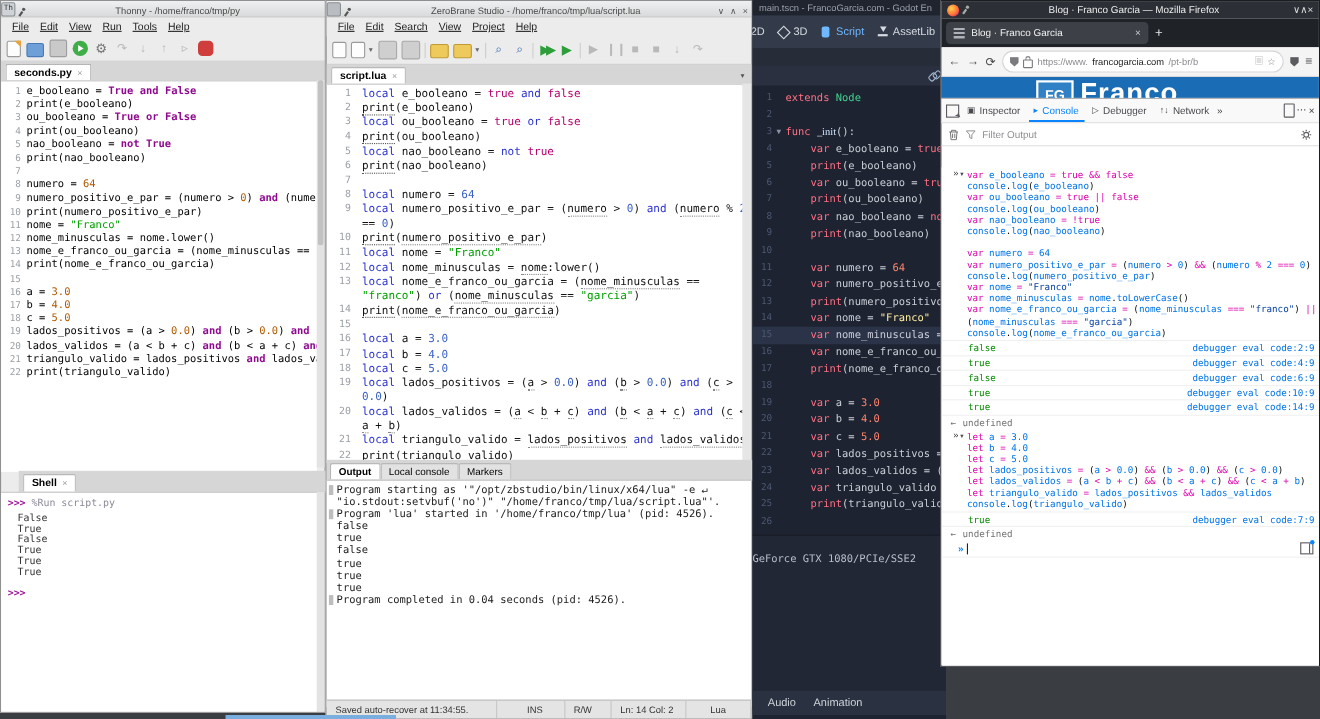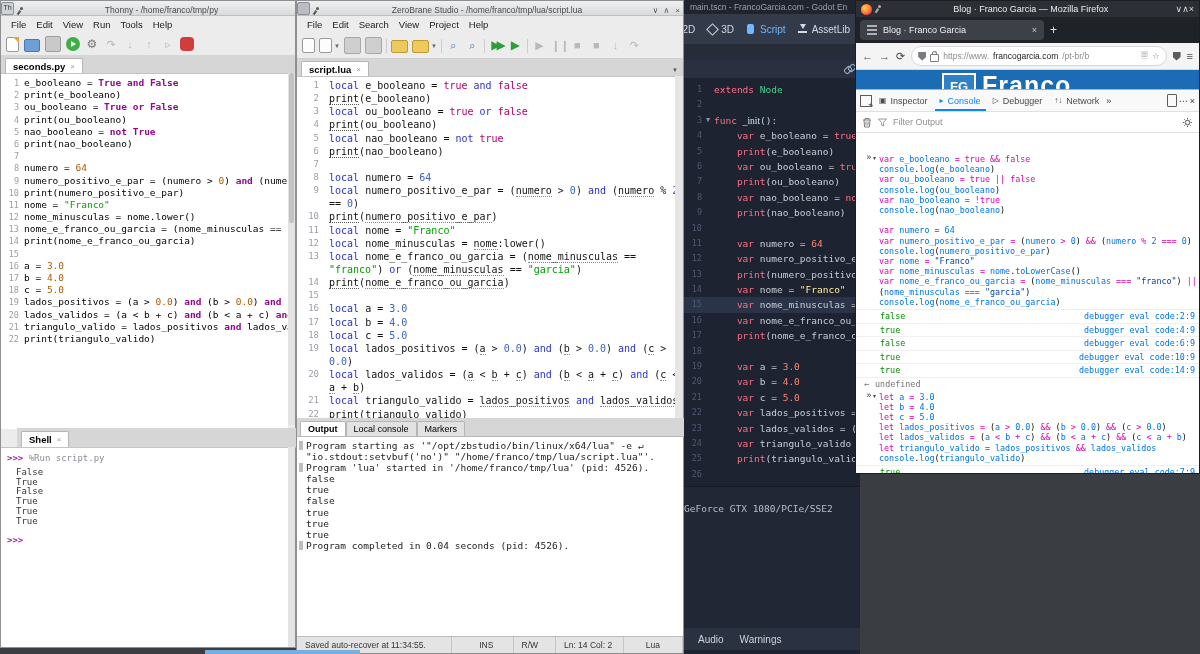--- a/index.html
+++ b/index.html
@@ -6,21 +6,21 @@
   body{width:1200px;height:654px;position:relative;overflow:hidden;background:#3a3d41;
        font-family:"Liberation Sans","DejaVu Sans",sans-serif;-webkit-font-smoothing:antialiased;}
   .win{position:absolute;box-sizing:border-box;}
   .mono{font-family:"DejaVu Sans Mono","Liberation Mono",monospace;}
 
   
   .tbar{height:14px;display:flex;align-items:flex-end;font-size:8.5px;color:#4a4a4a;
         background:linear-gradient(#eff0f1,#d9dadb);border-bottom:1px solid #bfbfbf;padding:0 0;}
   .tbar .ttl{flex:1;text-align:center;white-space:nowrap;overflow:hidden;}
   .tbar .wbtn{width:11px;text-align:center;color:#555;font-size:8px;}
-  .menubar{height:17px;display:flex;align-items:center;font-size:9.5px;color:#222;background:#ececec;padding-left:5px;}
+  .menubar{height:17px;display:flex;align-items:center;font-size:9.5px;color:#222;background:#ececec;padding-left:5px;text-decoration:underline;}
   .menubar span{padding:0 5px;}
   .tabrowlight{display:flex;align-items:flex-end;background:#d6d6d6;border-bottom:1px solid #b5b5b5;}
   .tablight{background:#fff;border:1px solid #b5b5b5;border-bottom:none;font-size:9.5px;
             padding:2px 7px 2px 7px;display:flex;gap:5px;align-items:center;border-radius:2px 2px 0 0;}
   .tabx{color:#9a9a9a;font-size:8px;}
 
   
   #thonny{left:0;top:0;width:296px;height:648px;background:#ececec;border:1px solid #909090;}
   #th-toolbar{height:22px;display:flex;align-items:center;gap:5px;padding-left:5px;background:#ececec;}
   .tico{width:14px;height:14px;display:inline-block;position:relative;border-radius:2px;}
@@ -108,21 +108,21 @@
   .code-gd .n{color:#ff8570;}
   .code-gd .s{color:#ffeda1;}
   .code-gd .fn{color:#cfe8ff;font-family:Liberation Serif, serif;}
   .code-gd .p{color:#c9ced7;}
   #gd-out{position:absolute;left:0;right:0;top:486px;height:142px;background:#212735;border-top:1px solid #171b24;
           color:#b8bec9;font-size:9.5px;padding-top:16px;white-space:nowrap;}
   #gd-bottom{position:absolute;left:0;right:0;top:628px;height:22px;background:#2a3140;display:flex;align-items:center;gap:16px;
              padding-left:14px;color:#cfd3da;font-size:10px;}
 
   
-  #ff{left:855px;top:0;width:345px;height:474px;background:#fff;border:1px solid #1b1d21;z-index:5;}
+  #ff{left:855px;top:0;width:345px;height:606px;background:#fff;border:1px solid #1b1d21;z-index:5;}
   #ff-tbar{height:16px;background:#2c3036;color:#ececec;display:flex;align-items:center;font-size:9px;padding:0 5px;}
   #ff-tbar .ttl{flex:1;text-align:center;white-space:nowrap;overflow:hidden;}
   .ffx-ico{width:11px;height:11px;border-radius:50%;background:radial-gradient(circle at 35% 35%,#ffd24a,#ff7139 55%,#b5007f);flex:none;}
   #ff-tabs{height:26px;background:#1f2226;display:flex;align-items:center;padding:0 4px;gap:6px;}
   #ff-tab{background:#3d4147;border-radius:4px;height:20px;display:flex;align-items:center;gap:6px;color:#f0f0f2;
           font-size:9px;padding:0 7px;width:170px;}
   #ff-tab .fav{width:10px;height:10px;background:repeating-linear-gradient(#aeb2b8 0 2px,transparent 2px 4px);flex:none;}
   #ff-tab .t{flex:1;white-space:nowrap;overflow:hidden;}
   #ff-nav{height:26px;background:#f4f4f5;border-bottom:1px solid #d7d7db;display:flex;align-items:center;gap:6px;padding:0 6px;color:#4a4a4f;}
   #ff-nav .nbtn{font-size:11px;}
@@ -574,21 +574,21 @@
   <div id="gd-scene"></div>
   <div id="gd-edhead">
     <span class="gic g-link"></span>
   </div>
   <div id="gd-code" class="mono code-gd"><div class="gd-line"><span class="gd-ln">1</span><span class="gd-fold"></span><span><span class="k">extends</span><span class="p"> </span><span class="ty">Node</span></span></div><div class="gd-line"><span class="gd-ln">2</span><span class="gd-fold"></span><span></span></div><div class="gd-line"><span class="gd-ln">3</span><span class="gd-fold">▼</span><span><span class="k">func</span><span class="p"> </span><span class="fn">_init</span><span class="p">():</span></span></div><div class="gd-line"><span class="gd-ln">4</span><span class="gd-fold"></span><span><span class="p">    </span><span class="k">var</span><span class="p"> e_booleano = </span><span class="k">true</span><span class="p"> </span></span></div><div class="gd-line"><span class="gd-ln">5</span><span class="gd-fold"></span><span><span class="p">    </span><span class="k">print</span><span class="p">(e_booleano)</span></span></div><div class="gd-line"><span class="gd-ln">6</span><span class="gd-fold"></span><span><span class="p">    </span><span class="k">var</span><span class="p"> ou_booleano = </span><span class="k">true</span></span></div><div class="gd-line"><span class="gd-ln">7</span><span class="gd-fold"></span><span><span class="p">    </span><span class="k">print</span><span class="p">(ou_booleano)</span></span></div><div class="gd-line"><span class="gd-ln">8</span><span class="gd-fold"></span><span><span class="p">    </span><span class="k">var</span><span class="p"> nao_booleano = </span><span class="k">not</span></span></div><div class="gd-line"><span class="gd-ln">9</span><span class="gd-fold"></span><span><span class="p">    </span><span class="k">print</span><span class="p">(nao_booleano)</span></span></div><div class="gd-line"><span class="gd-ln">10</span><span class="gd-fold"></span><span></span></div><div class="gd-line"><span class="gd-ln">11</span><span class="gd-fold"></span><span><span class="p">    </span><span class="k">var</span><span class="p"> numero = </span><span class="n">64</span></span></div><div class="gd-line"><span class="gd-ln">12</span><span class="gd-fold"></span><span><span class="p">    </span><span class="k">var</span><span class="p"> numero_positivo_e_par = (numero &gt; </span></span></div><div class="gd-line"><span class="gd-ln">13</span><span class="gd-fold"></span><span><span class="p">    </span><span class="k">print</span><span class="p">(numero_positivo_e_par)</span></span></div><div class="gd-line"><span class="gd-ln">14</span><span class="gd-fold"></span><span><span class="p">    </span><span class="k">var</span><span class="p"> nome = </span><span class="s">"Franco"</span></span></div><div class="gd-line cur"><span class="gd-ln">15</span><span class="gd-fold"></span><span><span class="p">    </span><span class="k">var</span><span class="p"> nome_minusculas = nome.to_lower()</span></span></div><div class="gd-line"><span class="gd-ln">16</span><span class="gd-fold"></span><span><span class="p">    </span><span class="k">var</span><span class="p"> nome_e_franco_ou_garcia = (nome_minusculas == </span></span></div><div class="gd-line"><span class="gd-ln">17</span><span class="gd-fold"></span><span><span class="p">    </span><span class="k">print</span><span class="p">(nome_e_franco_ou_garcia)</span></span></div><div class="gd-line"><span class="gd-ln">18</span><span class="gd-fold"></span><span></span></div><div class="gd-line"><span class="gd-ln">19</span><span class="gd-fold"></span><span><span class="p">    </span><span class="k">var</span><span class="p"> a = </span><span class="n">3.0</span></span></div><div class="gd-line"><span class="gd-ln">20</span><span class="gd-fold"></span><span><span class="p">    </span><span class="k">var</span><span class="p"> b = </span><span class="n">4.0</span></span></div><div class="gd-line"><span class="gd-ln">21</span><span class="gd-fold"></span><span><span class="p">    </span><span class="k">var</span><span class="p"> c = </span><span class="n">5.0</span></span></div><div class="gd-line"><span class="gd-ln">22</span><span class="gd-fold"></span><span><span class="p">    </span><span class="k">var</span><span class="p"> lados_positivos = (a &gt; </span></span></div><div class="gd-line"><span class="gd-ln">23</span><span class="gd-fold"></span><span><span class="p">    </span><span class="k">var</span><span class="p"> lados_validos = (a &lt; b + c) </span></span></div><div class="gd-line"><span class="gd-ln">24</span><span class="gd-fold"></span><span><span class="p">    </span><span class="k">var</span><span class="p"> triangulo_valido = lados_positivos </span></span></div><div class="gd-line"><span class="gd-ln">25</span><span class="gd-fold"></span><span><span class="p">    </span><span class="k">print</span><span class="p">(triangulo_valido)</span></span></div><div class="gd-line"><span class="gd-ln">26</span><span class="gd-fold"></span><span></span></div></div>
   <div id="gd-out" class="mono">
     <span>GeForce GTX 1080/PCIe/SSE2</span>
   </div>
   <div id="gd-bottom">
       <span>Audio</span>
-      <span>Warnings</span>
+      <span>Animation</span>
     </div>
 </section>
 
 <section class="win" id="ff">
   <div id="ff-tbar">
     <span class="ffx-ico"></span>
     <span class="pin" style="filter:invert(1);"></span>
     <span class="ttl">Blog · Franco Garcia — Mozilla Firefox</span>
     <span class="wbtn" style="color:#ddd;">∨</span>
     <span class="wbtn" style="color:#ddd;">∧</span>

